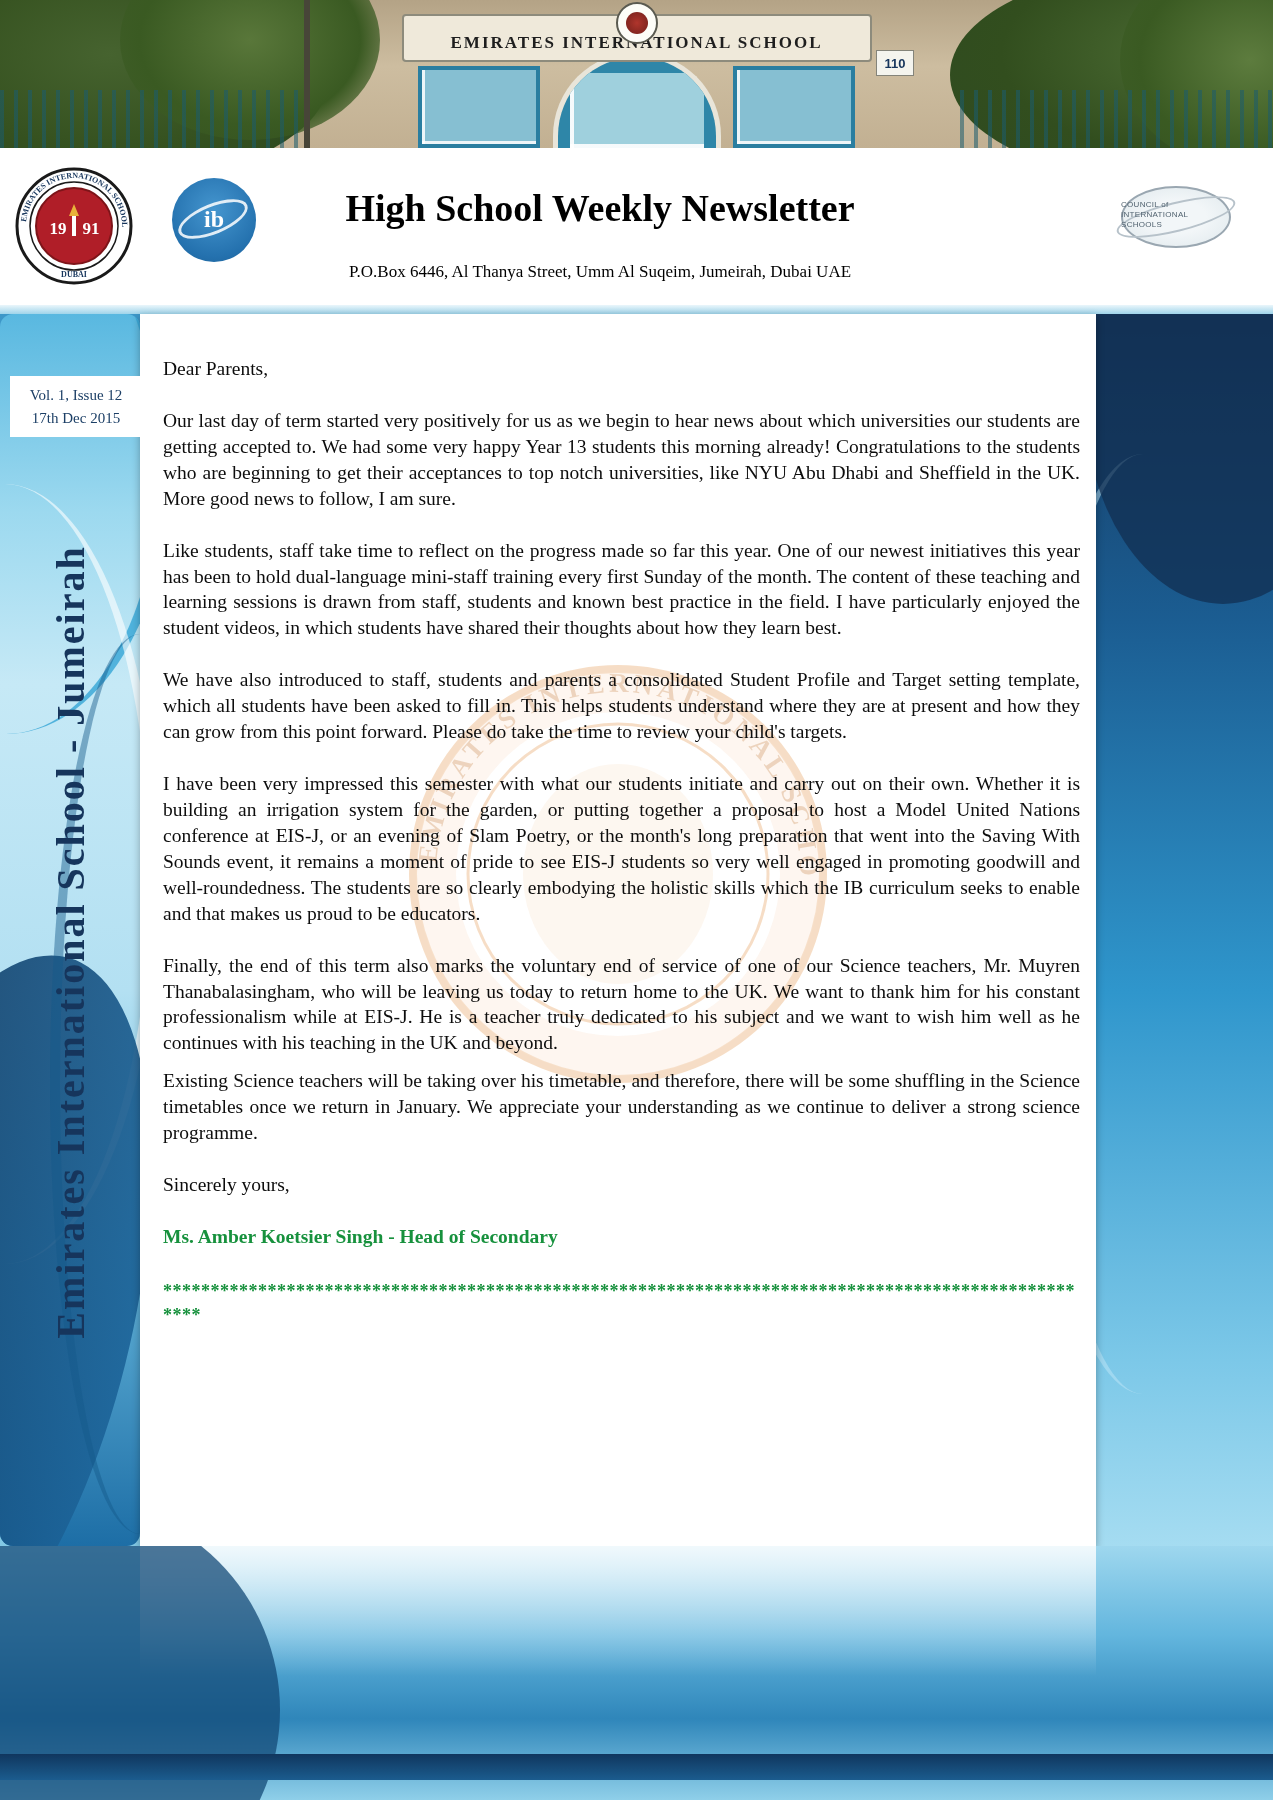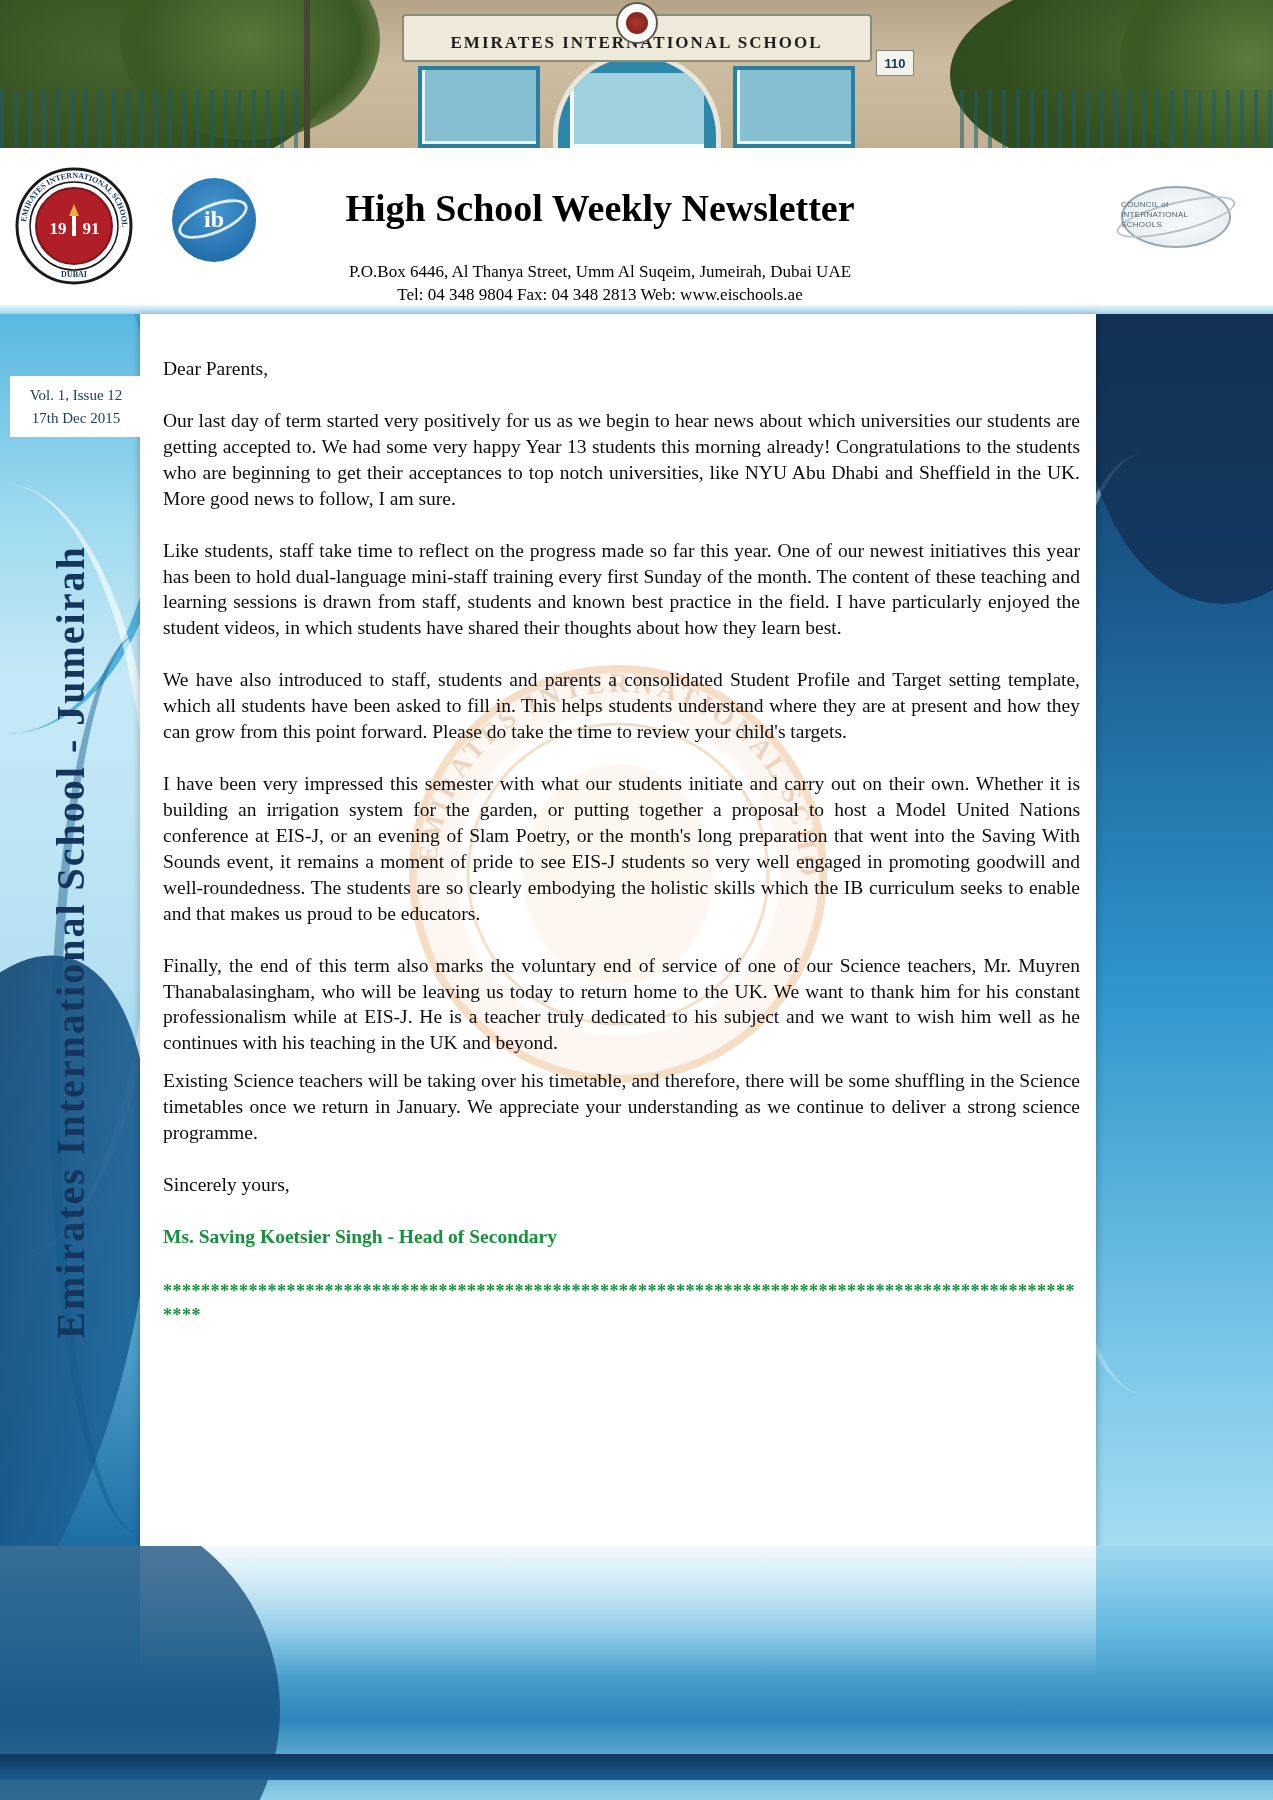--- a/index.html
+++ b/index.html
@@ -67,21 +67,21 @@
   .cis-orbit{position:absolute;left:-6px;top:20px;width:122px;height:30px;border:2px solid #b7c2ca;border-radius:50%;
         transform:rotate(-14deg);box-sizing:border-box;}
   .cis-text{position:absolute;left:0;top:18px;width:110px;color:#51626f;
         font-family:"Liberation Sans",sans-serif;font-size:8px;line-height:1.25;letter-spacing:.3px;}
 
   
   .backdrop{position:absolute;top:314px;left:0;width:1273px;height:1486px;
         background:linear-gradient(180deg,#3d97c8 0%,#6fbede 55%,#8fd0ea 100%);}
 
   .sidebar{position:absolute;top:314px;left:0;width:140px;height:1232px;overflow:hidden;
-        background:linear-gradient(180deg,#59b8e0 0%,#9cd9ef 16%,#c6e9f6 30%,#b3e0f2 55%,#66b6db 76%,#1d6ea6 100%);}
+        background:linear-gradient(180deg,#59b8e0 0%,#9cd9ef 16%,#c6e9f6 30%,#b3e0f2 55%,#66b6db 76%,#1d6ea6 100%);border-radius:13px;}
   .s-curve-a{position:absolute;left:-160px;top:-120px;width:320px;height:540px;border-radius:50%;
         border-right:12px solid rgba(52,165,214,.8);}
   .s-curve-b{position:absolute;left:-150px;top:170px;width:300px;height:780px;border-radius:50%;
         border-right:10px solid rgba(255,255,255,.6);}
   .s-curve-c{position:absolute;left:-180px;bottom:-160px;width:310px;height:760px;border-radius:50%;
         background:linear-gradient(90deg,#0f3a63,#1c6398);opacity:.9;transform:rotate(14deg);}
   .s-curve-d{position:absolute;right:-90px;top:320px;width:170px;height:900px;border-radius:50%;
         border-left:10px solid rgba(21,88,138,.45);}
   .issue-box{position:absolute;left:10px;top:62px;width:128px;background:#fff;z-index:3;
         padding:8px 2px;text-align:center;color:#1c3f66;font-size:15px;line-height:1.5;}
@@ -163,21 +163,20 @@
       </svg>
     </div>
 
     <div class="ib-logo">
       <div class="ib-ring"></div>
       <div class="ib-label">ib</div>
     </div>
 
     <div class="nl-title">High School Weekly Newsletter</div>
     <div class="nl-address">P.O.Box 6446, Al Thanya Street, Umm Al Suqeim, Jumeirah, Dubai UAE</div>
-    <div class="nl-contact">Tel: 04 348 9804 Fax: 04 348 2813 Web: www.eischools.ae</div>
 
     <div class="cis-logo">
       <div class="cis-ellipse"></div>
       <div class="cis-orbit"></div>
       <div class="cis-text">
         <div>COUNCIL of</div>
         <div>INTERNATIONAL</div>
         <div>SCHOOLS</div>
       </div>
     </div>
@@ -213,21 +212,21 @@
 
     <div class="letter-inner">
       <p class="salutation">Dear Parents,</p>
       <p>Our last day of term started very positively for us as we begin to hear news about which universities our students are getting accepted to. We had some very happy Year 13 students this morning already! Congratulations to the students who are beginning to get their acceptances to top notch universities, like NYU Abu Dhabi and Sheffield in the UK. More good news to follow, I am sure.</p>
       <p>Like students, staff take time to reflect on the progress made so far this year. One of our newest initiatives this year has been to hold dual-language mini-staff training every first Sunday of the month. The content of these teaching and learning sessions is drawn from staff, students and known best practice in the field. I have particularly enjoyed the student videos, in which students have shared their thoughts about how they learn best.</p>
       <p>We have also introduced to staff, students and parents a consolidated Student Profile and Target setting template, which all students have been asked to fill in. This helps students understand where they are at present and how they can grow from this point forward. Please do take the time to review your child's targets.</p>
       <p>I have been very impressed this semester with what our students initiate and carry out on their own. Whether it is building an irrigation system for the garden, or putting together a proposal to host a Model United Nations conference at EIS-J, or an evening of Slam Poetry, or the month's long preparation that went into the Saving With Sounds event, it remains a moment of pride to see EIS-J students so very well engaged in promoting goodwill and well-roundedness. The students are so clearly embodying the holistic skills which the IB curriculum seeks to enable and that makes us proud to be educators.</p>
       <p class="joined">Finally, the end of this term also marks the voluntary end of service of one of our Science teachers, Mr. Muyren Thanabalasingham, who will be leaving us today to return home to the UK. We want to thank him for his constant professionalism while at EIS-J. He is a teacher truly dedicated to his subject and we want to wish him well as he continues with his teaching in the UK and beyond.</p>
       <p>Existing Science teachers will be taking over his timetable, and therefore, there will be some shuffling in the Science timetables once we return in January. We appreciate your understanding as we continue to deliver a strong science programme.</p>
       <p class="closing">Sincerely yours,</p>
-      <p class="signature">Ms. Saving Koetsier Singh - Head of Secondary</p>
+      <p class="signature">Ms. Amber Koetsier Singh - Head of Secondary</p>
       <p class="asterisks">****************************************************************************************************</p>
     </div>
   </main>
 
   <footer class="footer">
     <div class="footer-glow"></div>
     <div class="footer-blob"></div>
     <div class="footer-bar"></div>
   </footer>
 

